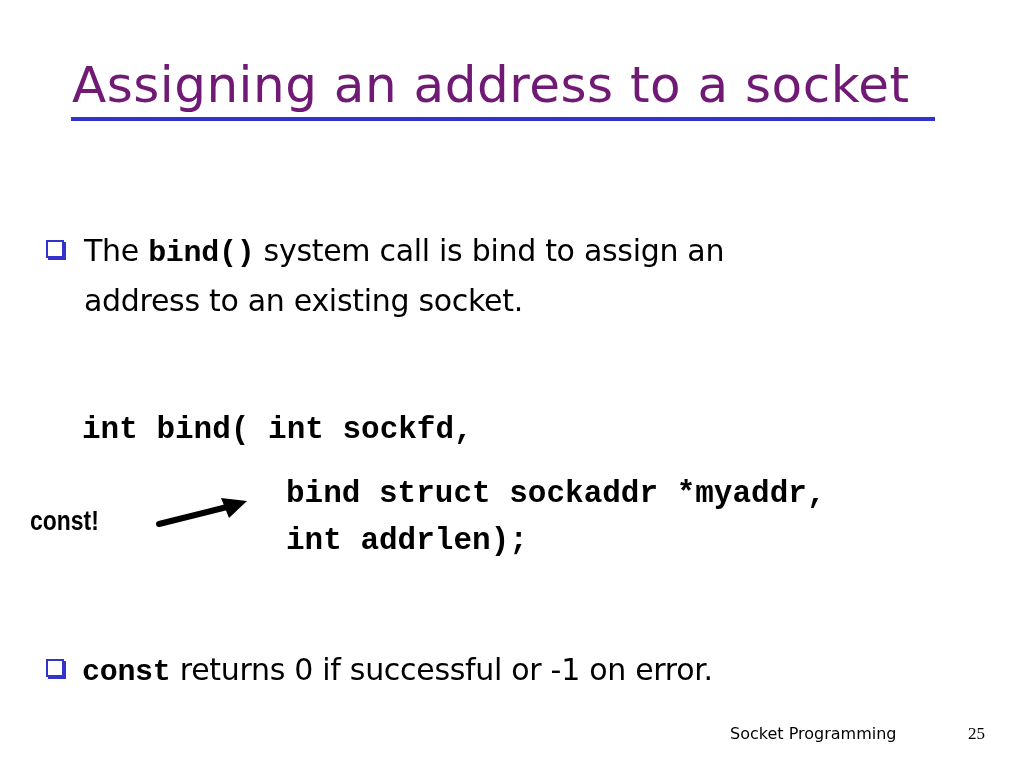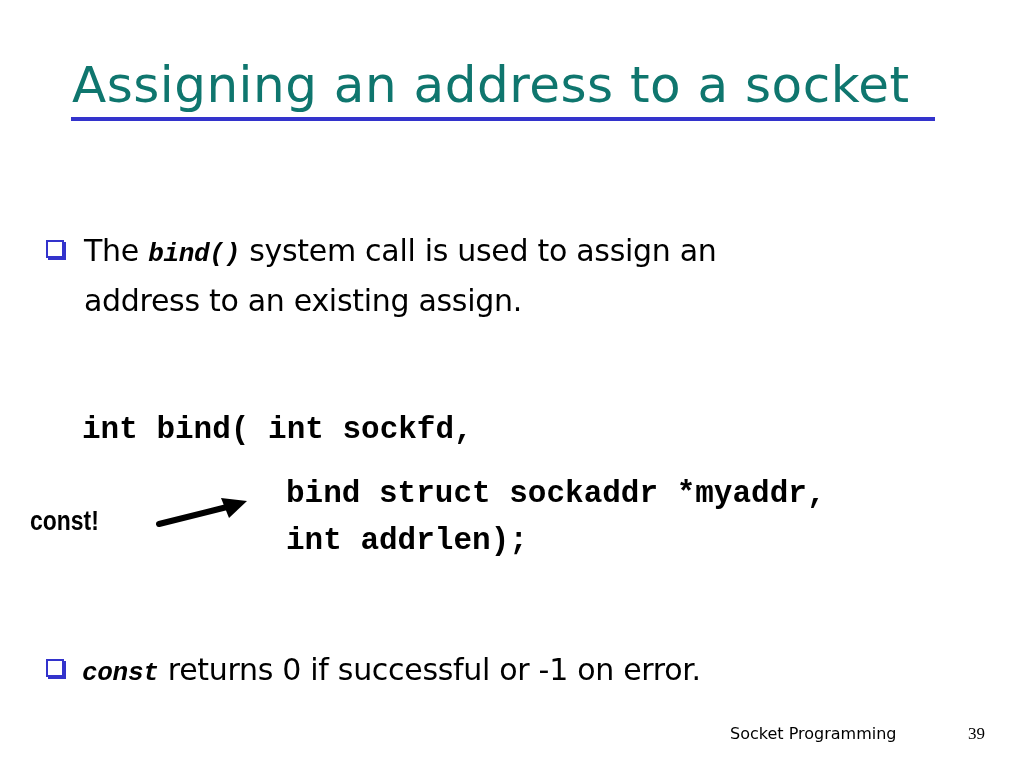--- a/index.html
+++ b/index.html
@@ -2,35 +2,35 @@
 <html><head>
 <meta charset="utf-8">
 <style>
   html, body { margin: 0; padding: 0; }
   body {
     width: 1024px; height: 768px; background: #ffffff; position: relative; overflow: hidden;
     font-family: "DejaVu Sans", sans-serif; color: #000;
   }
   .title {
     position: absolute; left: 72px; top: 56px; width: 864px;
-    font-size: 50px; color: #0f766e; letter-spacing: 0.5px; white-space: nowrap;
+    font-size: 50px; color: #701a75; letter-spacing: 0.5px; white-space: nowrap;
     font-family: "DejaVu Sans", sans-serif; font-weight: normal;
   }
   .title-rule {
     position: absolute; left: 71px; top: 117px; width: 864px; height: 4px; background: #3333cc;
   }
   .bullet {
     position: absolute; font-size: 30px; line-height: 50px; white-space: nowrap;
     font-family: "DejaVu Sans", sans-serif; letter-spacing: -0.3px;
   }
   .bullet-box {
     position: absolute; width: 14px; height: 14px; border: 2px solid #3333cc; background: #fff;
     box-shadow: 2px 2px 0 #3333cc;
   }
-  .mono { font-family: "Liberation Mono", monospace; font-weight: bold; font-size: 26px; font-style: italic; }
+  .mono { font-family: "Liberation Mono", monospace; font-weight: bold; font-size: 30px; }
   .code {
     position: absolute; font-family: "Liberation Mono", monospace; font-weight: bold;
     font-size: 31px; white-space: pre; line-height: 40px; margin-left: 36px;
   }
   .callout {
     position: absolute; left: 30px; top: 506px; font-family: "Liberation Sans", sans-serif;
     font-weight: bold; font-size: 27px; transform: scaleX(0.85); transform-origin: left;
   }
   .arrow { position: absolute; left: 155px; top: 496px; }
   .footer-label {
@@ -41,33 +41,33 @@
   }
 </style>
 </head>
 <body>
 
 <div class="title">Assigning an address to a socket</div>
 <div class="title-rule"></div>
 
 <div class="bullet-box" style="left:46px; top:240px;"></div>
 <div class="bullet" style="left:84px; top:226px;">
-  <span>The </span><span class="mono">bind()</span><span> system call is used to assign an</span>
+  <span>The </span><span class="mono">bind()</span><span> system call is bind to assign an</span>
 </div>
-<div class="bullet" style="left:84px; top:276px;">address to an existing assign.</div>
+<div class="bullet" style="left:84px; top:276px;">address to an existing socket.</div>
 
 <div class="code" style="left:46px; top:410px;">int bind( int sockfd,</div>
 <div class="code" style="left:250px; top:474px;">bind struct sockaddr *myaddr,</div>
 <div class="code" style="left:250px; top:521px;">int addrlen);</div>
 
 <div class="callout">const!</div>
 <svg class="arrow" width="95" height="34" viewBox="0 0 95 34">
   <line x1="4" y1="28" x2="72" y2="11" stroke="#000" stroke-width="6" stroke-linecap="round"></line>
   <polygon points="92,5 66,2 74,22" fill="#000"></polygon>
 </svg>
 
 <div class="bullet-box" style="left:46px; top:659px;"></div>
 <div class="bullet" style="left:82px; top:645px;">
   <span class="mono">const</span><span> returns 0 if successful or -1 on error.</span>
 </div>
 
 <div class="footer-label">Socket Programming</div>
-<div class="page-num">39</div>
+<div class="page-num">25</div>
 
 </body></html>

